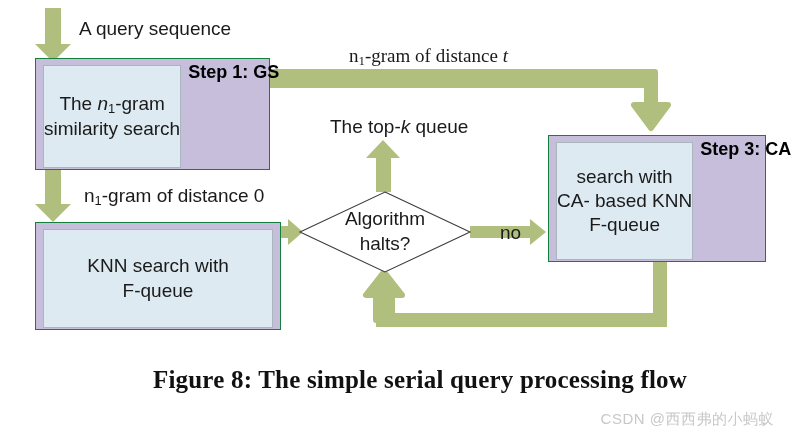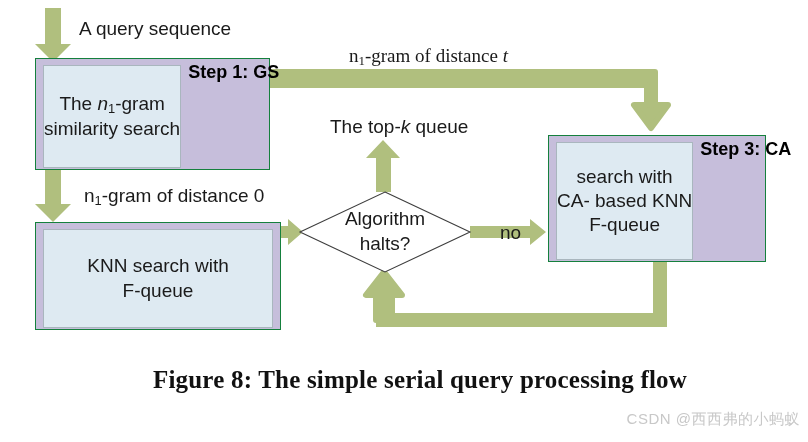--- a/index.html
+++ b/index.html
@@ -96,21 +96,21 @@
     width: 808px;
     text-align: center;
     font-family: "Liberation Serif", serif;
     font-size: 25px;
     font-weight: bold;
     color: #111111;
     letter-spacing: 0.2px;
   }
   #watermark {
     position: absolute;
-    right: 8px;
+    right: 34px;
     top: 410px;
     font-size: 15px;
     color: #c8c8c8;
     letter-spacing: 0.5px;
     white-space: nowrap;
   }
 </style>
 </head>
 <body>
 

